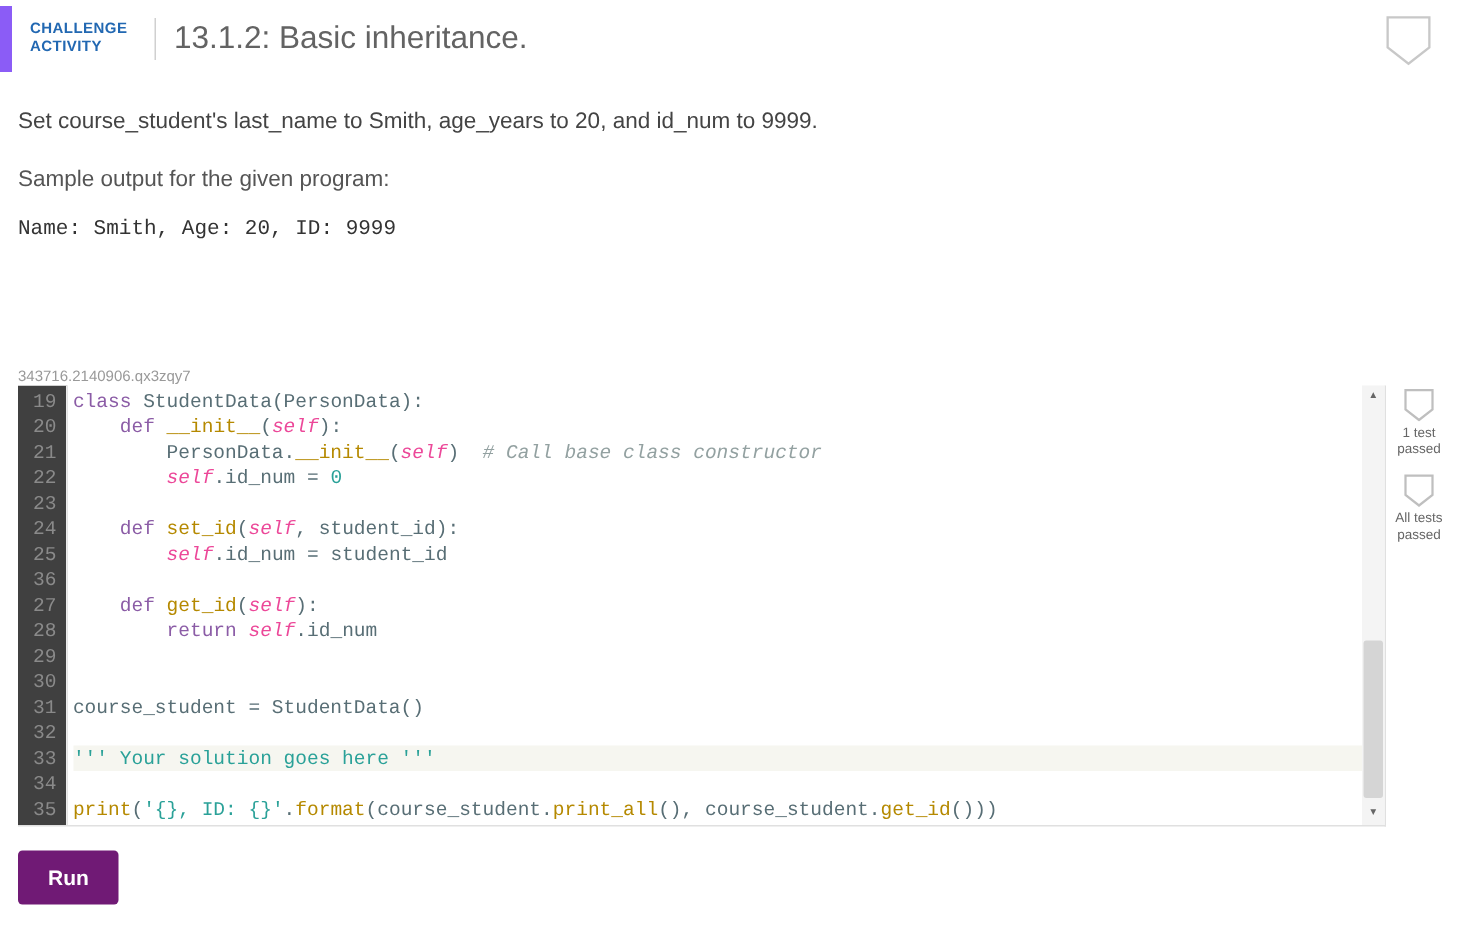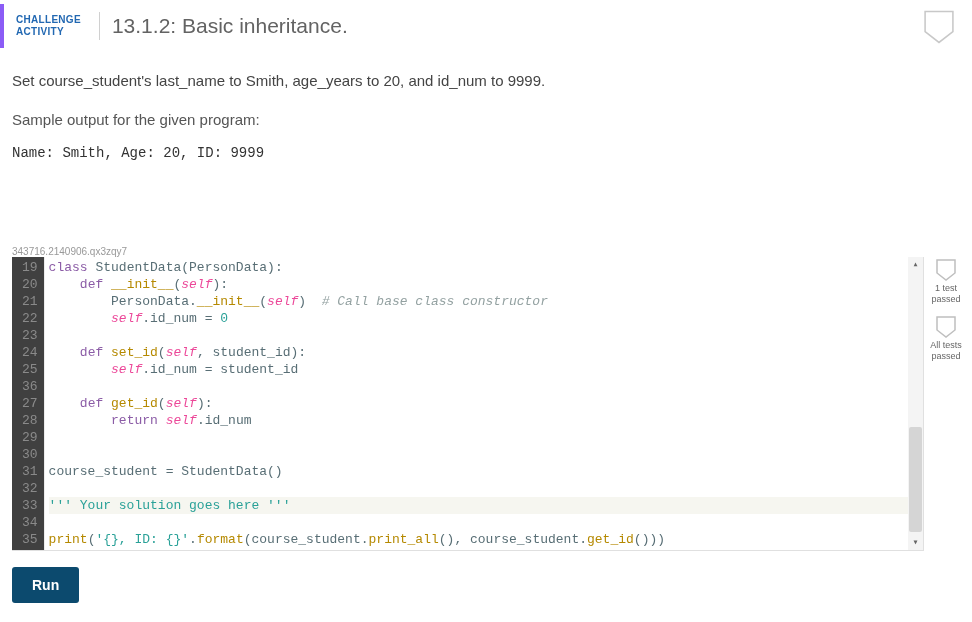--- a/index.html
+++ b/index.html
@@ -13,21 +13,21 @@
     color: #3b3b3b;
   }
   .header {
     display: flex;
     align-items: center;
     height: 52px;
     padding-left: 0;
   }
   .challenge-tag {
     background: #fff;
-    border-left: 4px solid #8b5cf6;
+    border-left: 8px solid #8b5cf6;
     color: #2268b2;
     font-size: 10px;
     font-weight: bold;
     letter-spacing: 0.3px;
     padding: 10px 12px;
     line-height: 1.2;
     text-transform: uppercase;
   }
   .divider {
     width: 1px;
@@ -154,21 +154,21 @@
   }
   .mini-shield {
     width: 20px;
     height: 22px;
     margin: 2px auto 2px auto;
     display: block;
   }
   .mini-label { line-height: 1.2; margin-bottom: 12px; }
   .run-row { padding: 16px 12px; }
   .run-btn {
-    background: #0c4a6e;
+    background: #701a75;
     color: #fff;
     border: none;
     border-radius: 3px;
     padding: 10px 20px;
     font-size: 14px;
     font-weight: 600;
     cursor: pointer;
   }
 </style>
 </head>

